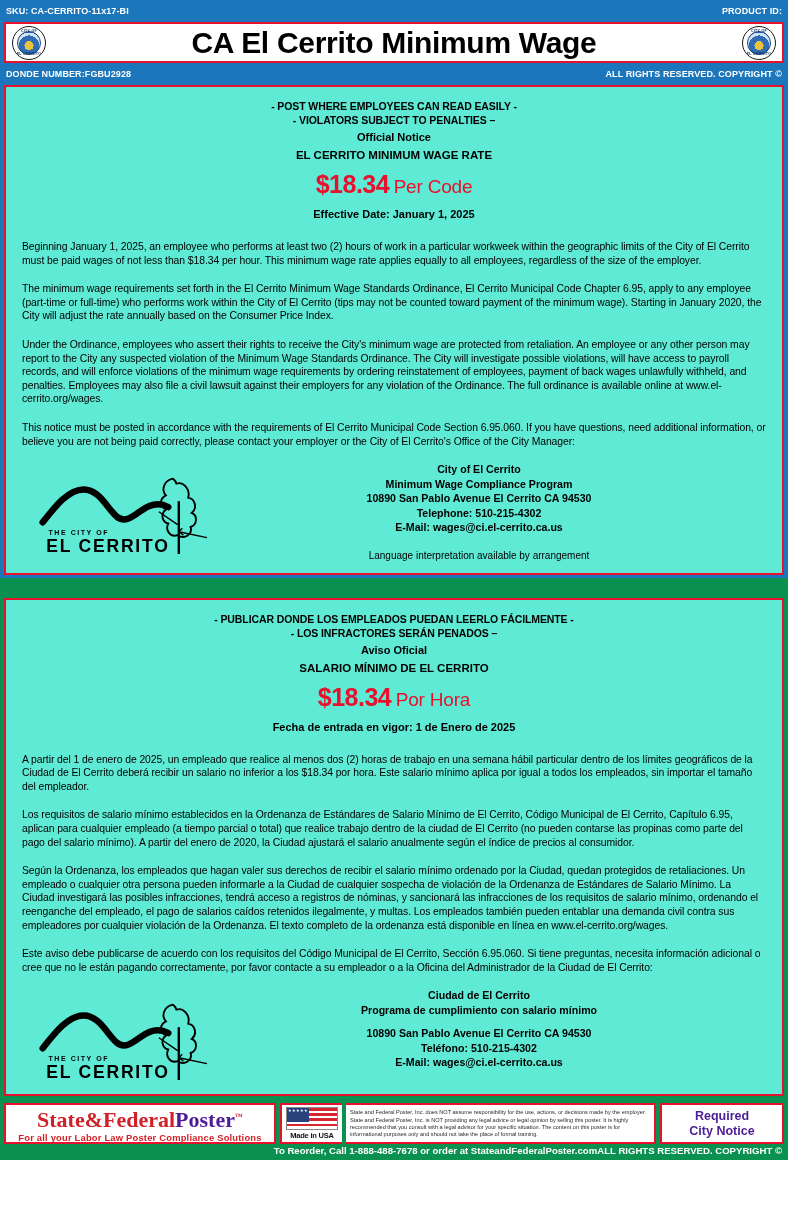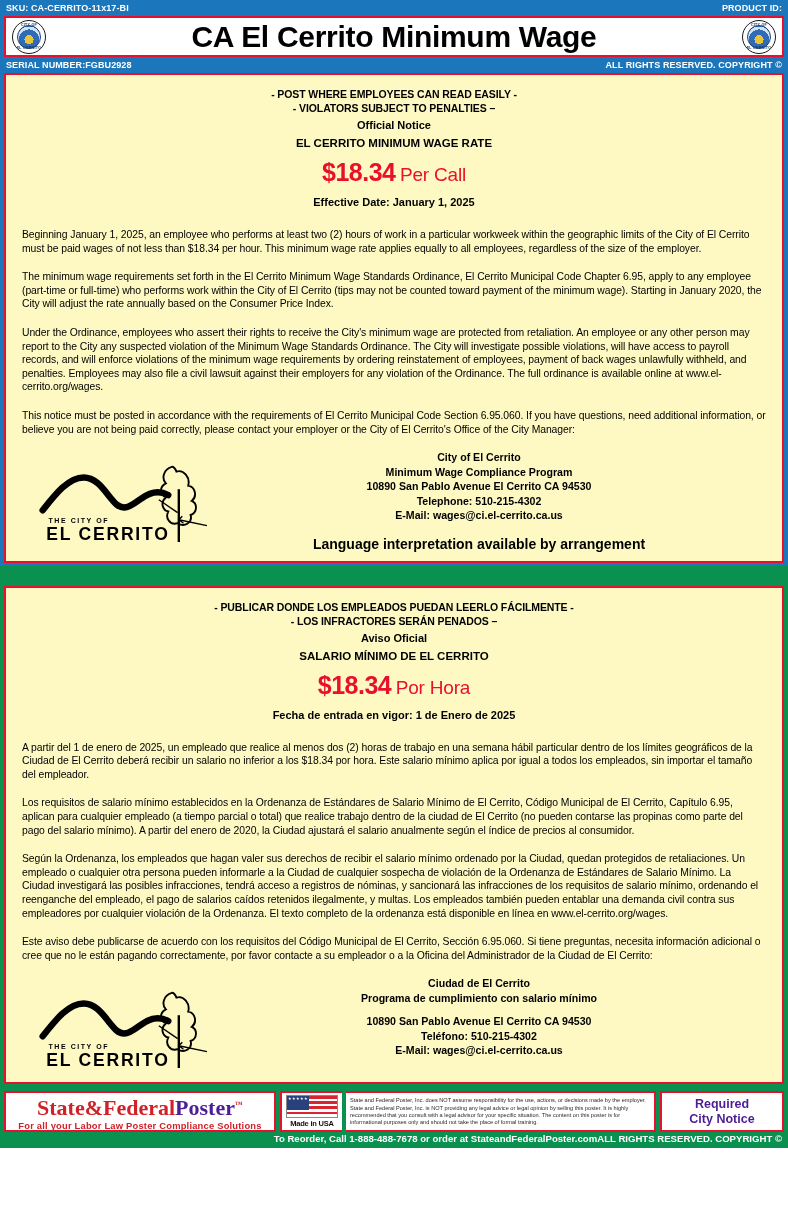--- a/index.html
+++ b/index.html
@@ -21,21 +21,21 @@
     position: relative;
   }
   .meta-bar {
     display: flex;
     justify-content: space-between;
     align-items: center;
     color: #ffffff;
     font-size: 9px;
     font-weight: bold;
     letter-spacing: .1px;
-    height: 16px;
+    height: 22px;
     line-height: 13px;
     padding: 0 2px;
     white-space: nowrap;
   }
   .title-band {
     background: #ffffff;
     border: 2px solid #e8112d;
     height: 41px;
     display: flex;
     align-items: center;
@@ -74,21 +74,21 @@
     font-size: 3.6px;
     color: #123a66;
     font-weight: bold;
     letter-spacing: .3px;
   }
   .seal .arc-top { top: 2.5px; }
   .seal .arc-bot { bottom: 2.5px; }
 
   
   .notice {
-    background: #fef9c3;
+    background: #5eead4;
     border: 2px solid #e8112d;
     padding: 12px 16px 10px 16px;
   }
 
   .center { text-align: center; }
   .post-line {
     font-size: 10.5px;
     font-weight: bold;
     color: #000;
     line-height: 14px;
@@ -153,22 +153,22 @@
     text-align: center;
     padding-right: 30px;
   }
   .contact-text .line {
     font-size: 10.6px;
     font-weight: bold;
     line-height: 14.5px;
   }
   .contact-text .gap { height: 9px; }
   .lang-note {
-    font-size: 14px;
-    font-weight: bold;
+    font-size: 10px;
+    font-weight: normal;
     margin-top: 14px;
     line-height: 14px;
   }
 
   
   .panel-es {
     background: #0a9150;
     padding: 20px 4px 4px 4px;
   }
 
@@ -309,34 +309,34 @@
     </div>
     <div class="poster-title">CA El Cerrito Minimum Wage</div>
     <div class="seal">
       <div class="inner"></div>
       <div class="arc-top">CITY OF</div>
       <div class="arc-bot">EL CERRITO</div>
     </div>
   </div>
 
   <div class="meta-bar">
-    <span>SERIAL NUMBER:FGBU2928</span>
+    <span>DONDE NUMBER:FGBU2928</span>
     <span>ALL RIGHTS RESERVED. COPYRIGHT ©</span>
   </div>
 
   <div class="notice">
     <div class="center post-line">- POST WHERE EMPLOYEES CAN READ EASILY -</div>
     <div class="center post-line">- VIOLATORS SUBJECT TO PENALTIES –</div>
 
     <div class="center official">Official Notice</div>
     <div class="center rate-title">EL CERRITO MINIMUM WAGE RATE</div>
 
     <div class="center wage-row">
       <span class="wage-amount">$18.34</span>
-      <span class="wage-unit">Per Call</span>
+      <span class="wage-unit">Per Code</span>
     </div>
     <div class="center eff-date">Effective Date: January 1, 2025</div>
 
     <p class="body first">Beginning January 1, 2025, an employee who performs at least two (2) hours of work in a particular workweek within the geographic limits of the City of El Cerrito must be paid wages of not less than $18.34 per hour. This minimum wage rate applies equally to all employees, regardless of the size of the employer.</p>
     <p class="body">The minimum wage requirements set forth in the El Cerrito Minimum Wage Standards Ordinance, El Cerrito Municipal Code Chapter 6.95, apply to any employee (part-time or full-time) who performs work within the City of El Cerrito (tips may not be counted toward payment of the minimum wage). Starting in January 2020, the City will adjust the rate annually based on the Consumer Price Index.</p>
     <p class="body">Under the Ordinance, employees who assert their rights to receive the City's minimum wage are protected from retaliation. An employee or any other person may report to the City any suspected violation of the Minimum Wage Standards Ordinance. The City will investigate possible violations, will have access to payroll records, and will enforce violations of the minimum wage requirements by ordering reinstatement of employees, payment of back wages unlawfully withheld, and penalties. Employees may also file a civil lawsuit against their employers for any violation of the Ordinance. The full ordinance is available online at www.el-cerrito.org/wages.</p>
     <p class="body">This notice must be posted in accordance with the requirements of El Cerrito Municipal Code Section 6.95.060. If you have questions, need additional information, or believe you are not being paid correctly, please contact your employer or the City of El Cerrito's Office of the City Manager:</p>
 
     <div class="contact-area">
       <div class="logo-wrap">

